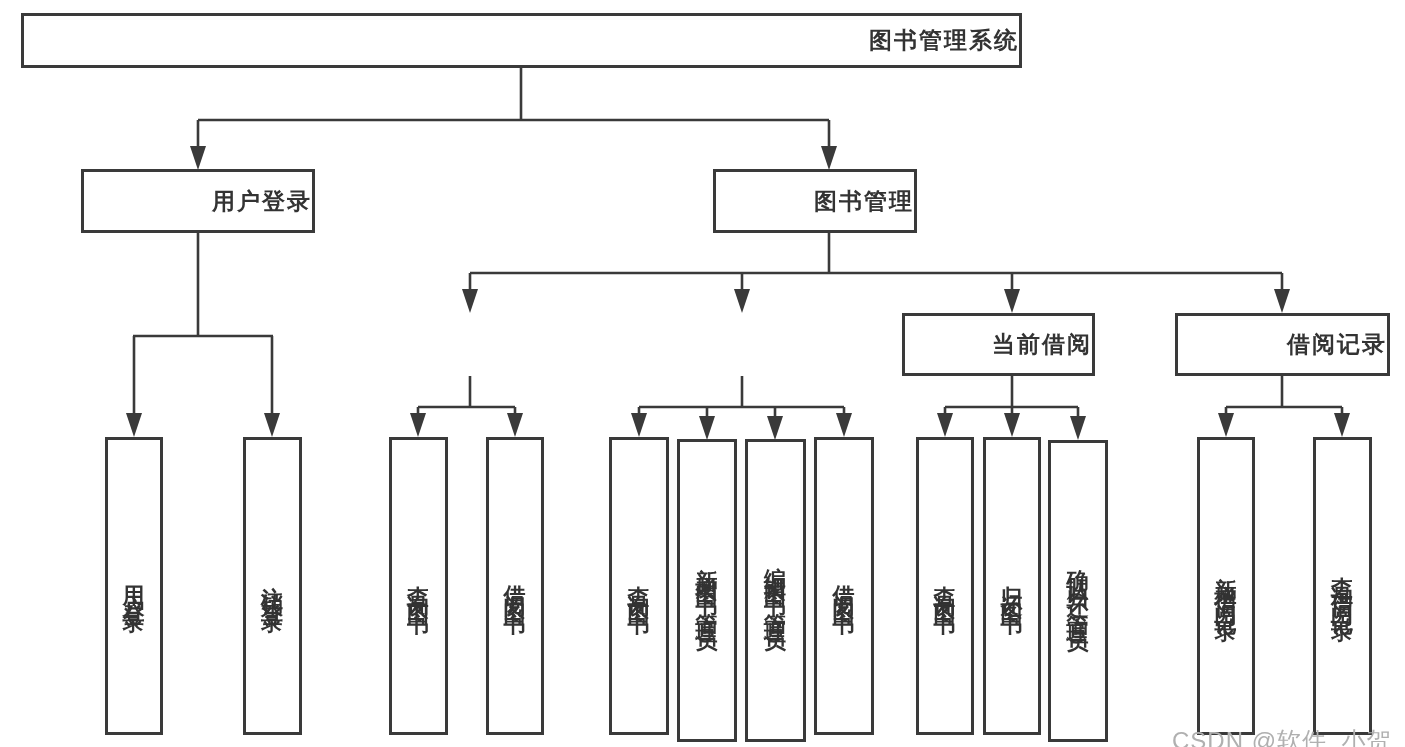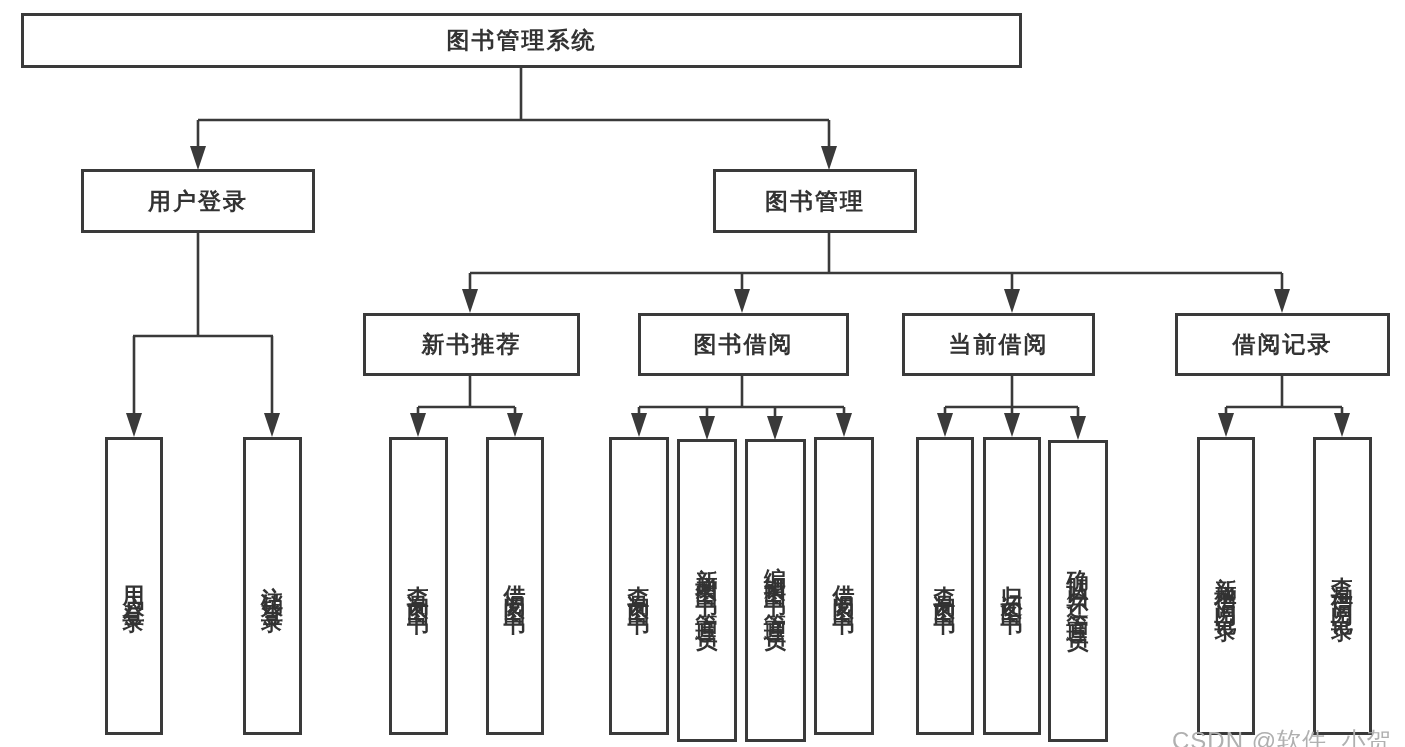--- a/index.html
+++ b/index.html
@@ -8,21 +8,21 @@
     background:var(--background,#fff);
     font-family:"Liberation Sans","DejaVu Sans",sans-serif;
     color:var(--text,#333);
   }
   .wires{position:absolute;left:0;top:0;z-index:1;}
   .wires line{stroke:var(--line,#3a3a3a);stroke-width:2.6;}
   .wires polygon{fill:var(--line,#3a3a3a);stroke:none;}
   .hbox{
     position:absolute;z-index:2;box-sizing:border-box;
     border:3px solid var(--line,#3a3a3a);background:#fff;
-    display:flex;align-items:center;justify-content:center;
+    display:flex;align-items:center;justify-content:flex-end;
     font-size:23px;letter-spacing:2px;font-weight:600;
   }
   .vbox{
     position:absolute;z-index:2;box-sizing:border-box;
     border:3px solid var(--line,#3a3a3a);background:#fff;
     display:flex;align-items:center;justify-content:center;
   }
   .vtext{
     writing-mode:vertical-rl;text-orientation:mixed;
     font-size:22px;letter-spacing:9px;line-height:1.05;
@@ -106,26 +106,20 @@
     <span>图书管理系统</span>
   </div>
 
   <div class="hbox" style="left:81px;top:169px;width:234px;height:64px">
     <span>用户登录</span>
   </div>
   <div class="hbox" style="left:713px;top:169px;width:204px;height:64px">
     <span>图书管理</span>
   </div>
 
-  <div class="hbox" style="left:363px;top:313px;width:217px;height:63px">
-    <span>新书推荐</span>
-  </div>
-  <div class="hbox" style="left:638px;top:313px;width:211px;height:63px">
-    <span>图书借阅</span>
-  </div>
   <div class="hbox" style="left:902px;top:313px;width:193px;height:63px">
     <span>当前借阅</span>
   </div>
   <div class="hbox" style="left:1175px;top:313px;width:215px;height:63px">
     <span>借阅记录</span>
   </div>
 
   <div class="vbox" style="left:105px;top:437px;width:58px;height:298px">
     <span class="vtext">用户登录</span>
   </div>

